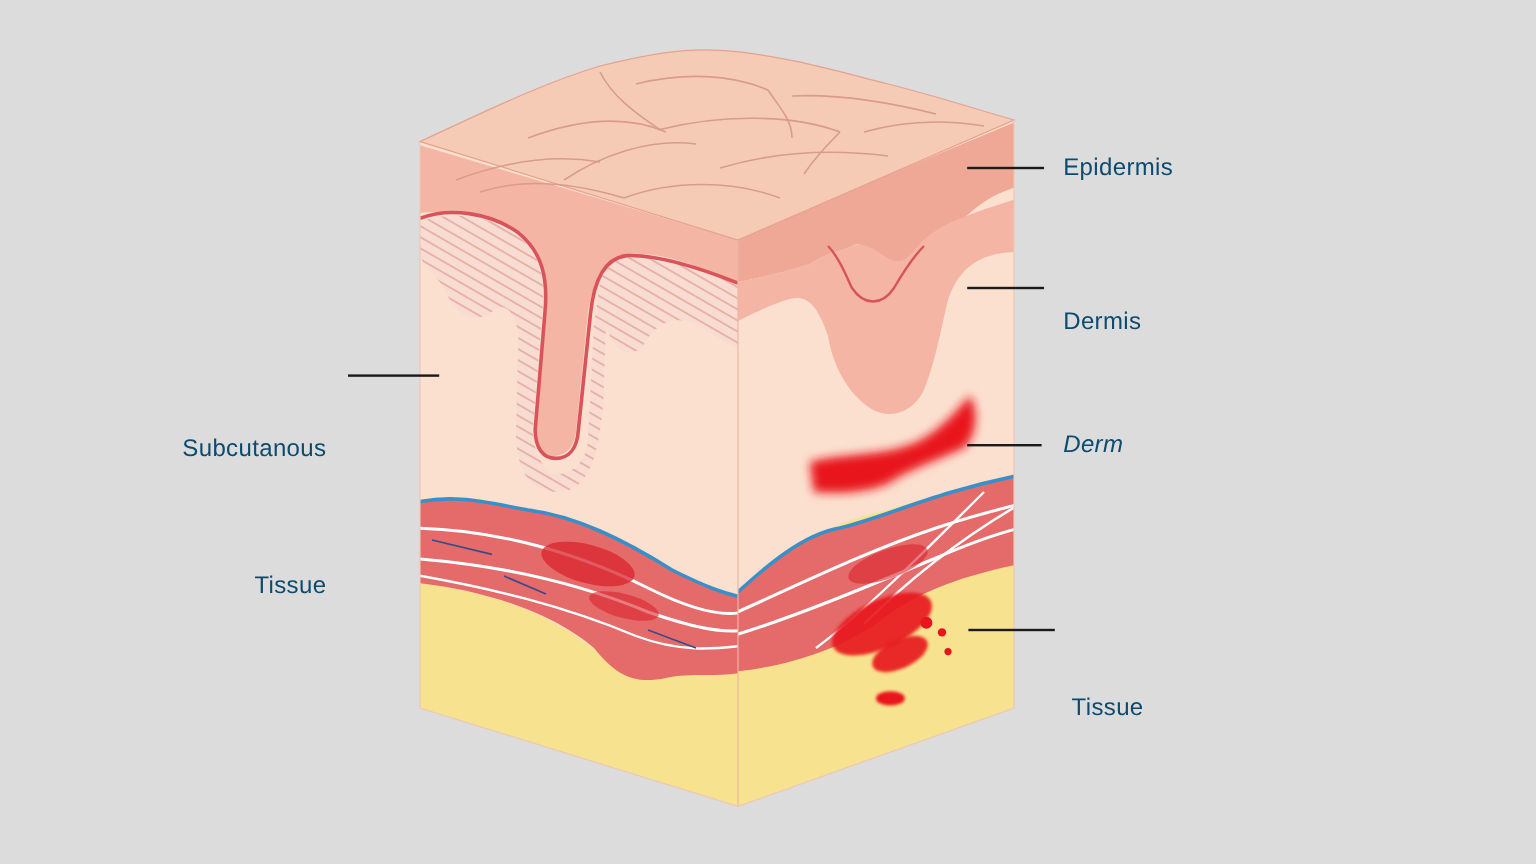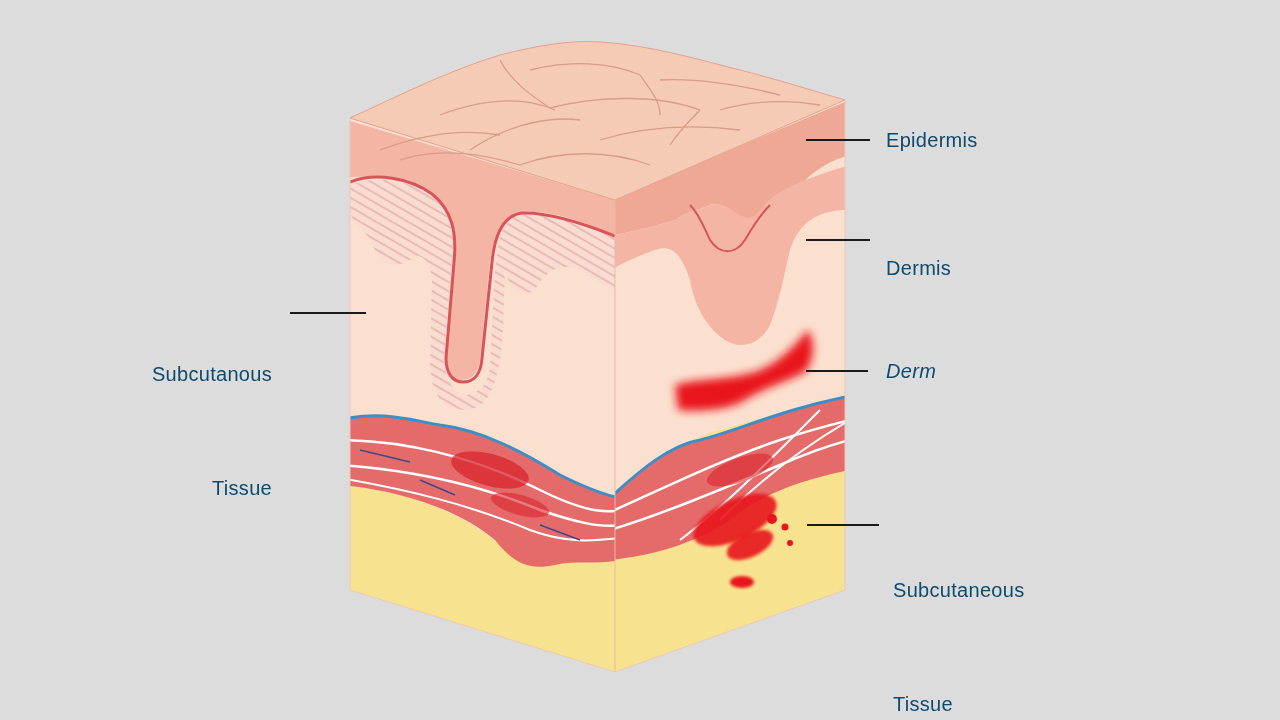--- a/index.html
+++ b/index.html
@@ -116,21 +116,20 @@
 <div class="label right" style="left:886px; top:121px;">Epidermis</div>
 
 <div class="leader" style="left:806px; top:239px; width:64px;"></div>
 <div class="label right" style="left:886px; top:221px;margin-top:28px;">Dermis</div>
 
 <div class="leader" style="left:806px; top:370px; width:62px;"></div>
 <div class="label right" style="left:886px; top:352px;font-style:italic;">Derm</div>
 
 <div class="leader" style="left:807px; top:524px; width:72px;"></div>
 <div class="label right" style="left:893px; top:495px;">
-  <div>Subcutaneous</div>
   <div>Tissue</div>
 </div>
 
 <div class="leader" style="left:290px; top:312px; width:76px;"></div>
 <div class="label left" style="left:40px; top:279px; width:232px;">
   <div>Subcutanous</div>
   <div>Tissue</div>
 </div>
 
 </body></html>

